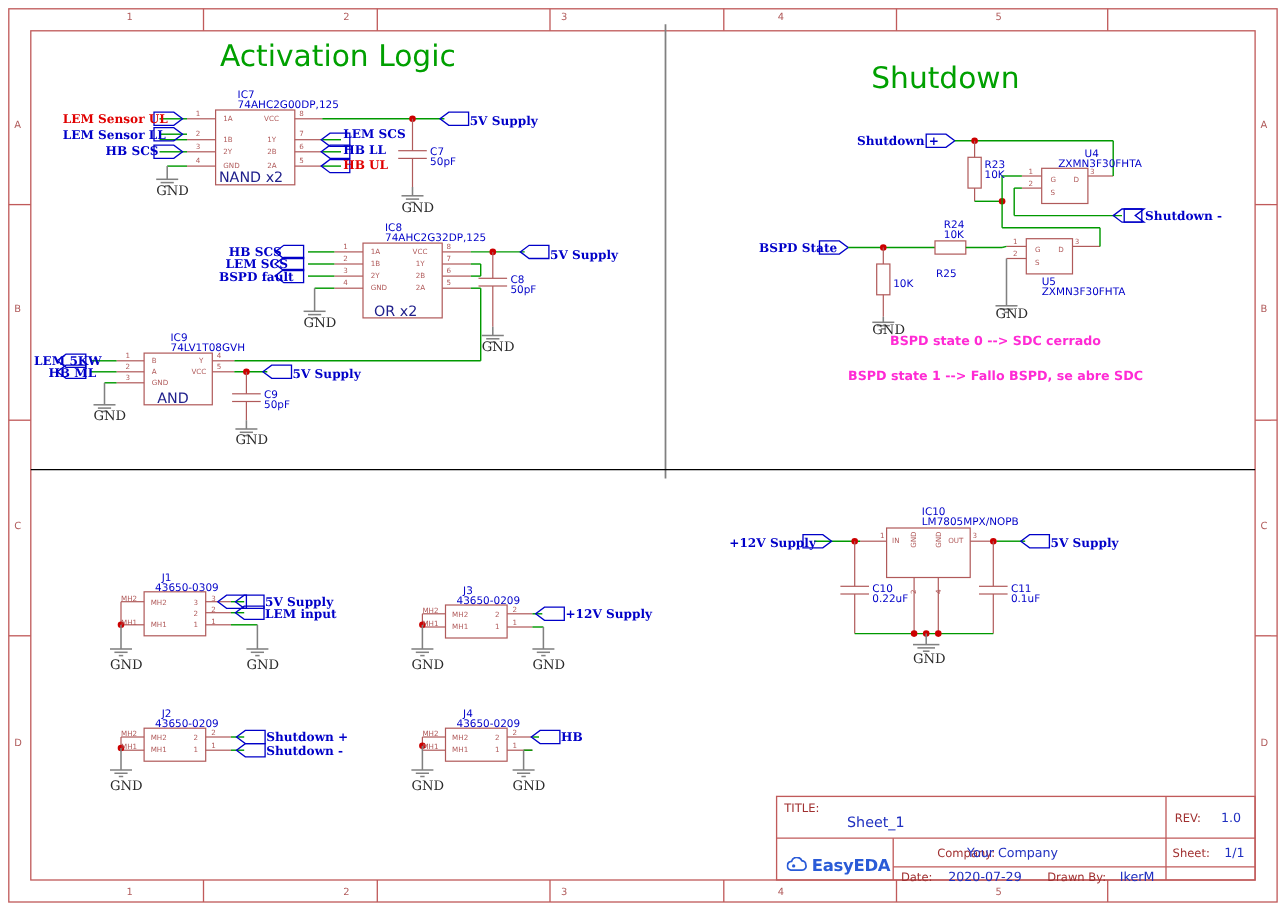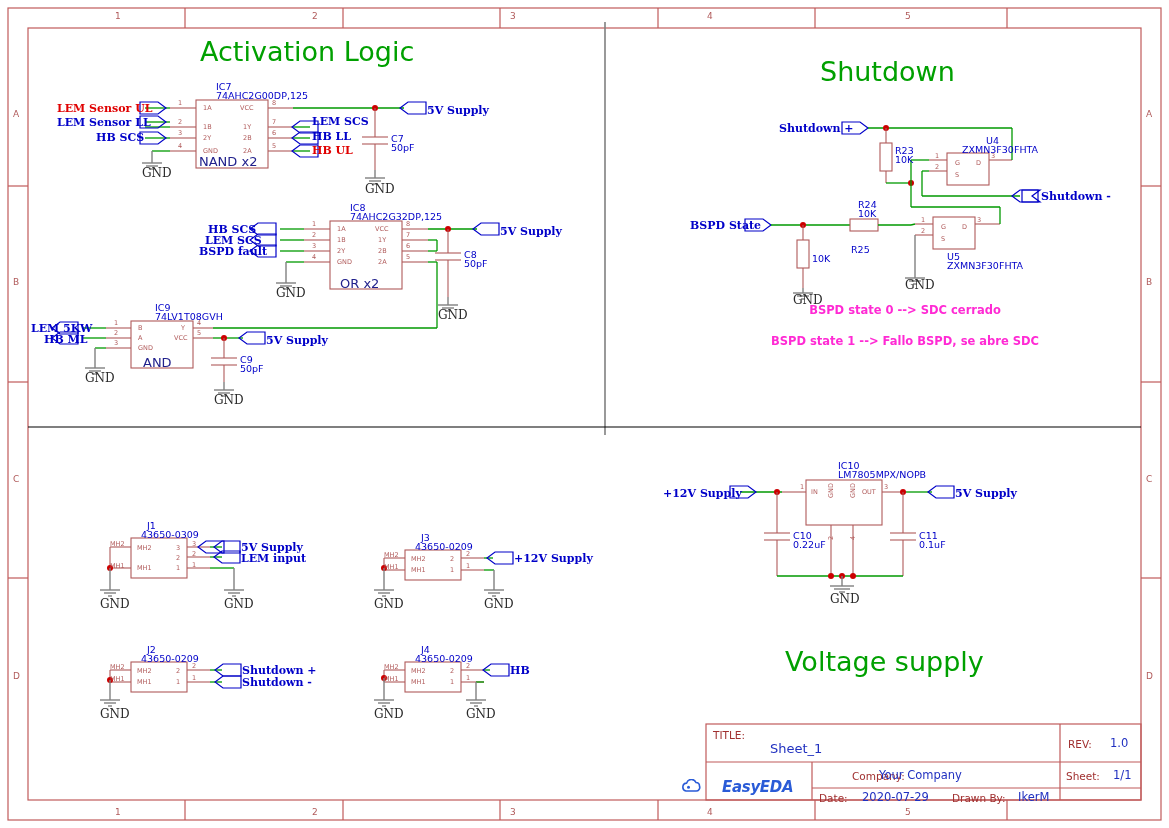--- a/index.html
+++ b/index.html
@@ -413,22 +413,21 @@
 <div class="t bordernum" style="left:13px;top:278px;">B</div>
 <div class="t bordernum" style="left:13px;top:475px;">C</div>
 <div class="t bordernum" style="left:13px;top:672px;">D</div>
 
 <div class="t bordernum" style="left:1146px;top:110px;">A</div>
 <div class="t bordernum" style="left:1146px;top:278px;">B</div>
 <div class="t bordernum" style="left:1146px;top:475px;">C</div>
 <div class="t bordernum" style="left:1146px;top:672px;">D</div>
 
 <div class="t sectiontitle" style="left:200px;top:38px;">Activation Logic</div>
-<div class="t sectiontitle" style="left:820px;top:58px;">Shutdown</div>
-<div class="t sectiontitle" style="left:785px;top:648px;">Voltage supply</div>
+<div class="t sectiontitle" style="left:792px;top:58px;">Shutdown</div>
 
 <div class="t note" style="left:745px;top:305px;width:320px;">BSPD state 0 --&gt; SDC cerrado</div>
 <div class="t note" style="left:745px;top:336px;width:320px;">BSPD state 1 --&gt; Fallo BSPD, se abre SDC</div>
 
 <div class="t refdes" style="left:216px;top:82px;">IC7</div>
 <div class="t refdes" style="left:216px;top:91px;">74AHC2G00DP,125</div>
 <div class="t gatename" style="left:199px;top:155px;">NAND x2</div>
 <div class="t pinname" style="left:203px;top:105px;">1A</div>
 <div class="t pinname" style="left:203px;top:124px;">1B</div>
 <div class="t pinname" style="left:203px;top:135px;">2Y</div>
@@ -626,21 +625,21 @@
 <div class="t tb-val" style="left:1110px;top:738px;">1.0</div>
 <div class="t tb-key" style="left:852px;top:771px;">Company:</div>
 <div class="t tb-val" style="left:879px;top:770px;">Your Company</div>
 <div class="t tb-key" style="left:1066px;top:771px;">Sheet:</div>
 <div class="t tb-val" style="left:1113px;top:770px;">1/1</div>
 <div class="t tb-key" style="left:819px;top:793px;">Date:</div>
 <div class="t tb-val" style="left:862px;top:792px;">2020-07-29</div>
 <div class="t tb-key" style="left:952px;top:793px;">Drawn By:</div>
 <div class="t tb-val" style="left:1018px;top:792px;">IkerM</div>
 
-<div style="position:absolute;left:682px;top:778px;display:flex;align-items:center;gap:20px;font-style:italic;">
+<div style="position:absolute;left:715px;top:778px;display:flex;align-items:center;gap:3px;">
   <svg width="20" height="16" viewBox="0 0 20 16">
     <path d="M4,12 a4,4 0 0,1 0.6,-7.9 a5,5 0 0,1 9.4,-0.6 a3.6,3.6 0 0,1 3.5,3.6 a3.6,3.6 0 0,1 -3.5,4.9 Z" fill="none" stroke="#2a5bd7" stroke-width="1.6"></path>
     <circle cx="6.5" cy="8.2" r="1.5" fill="#2a5bd7"></circle>
   </svg>
   <span class="eda">EasyEDA</span>
 </div>
 
 </div>
 
 </body></html>

